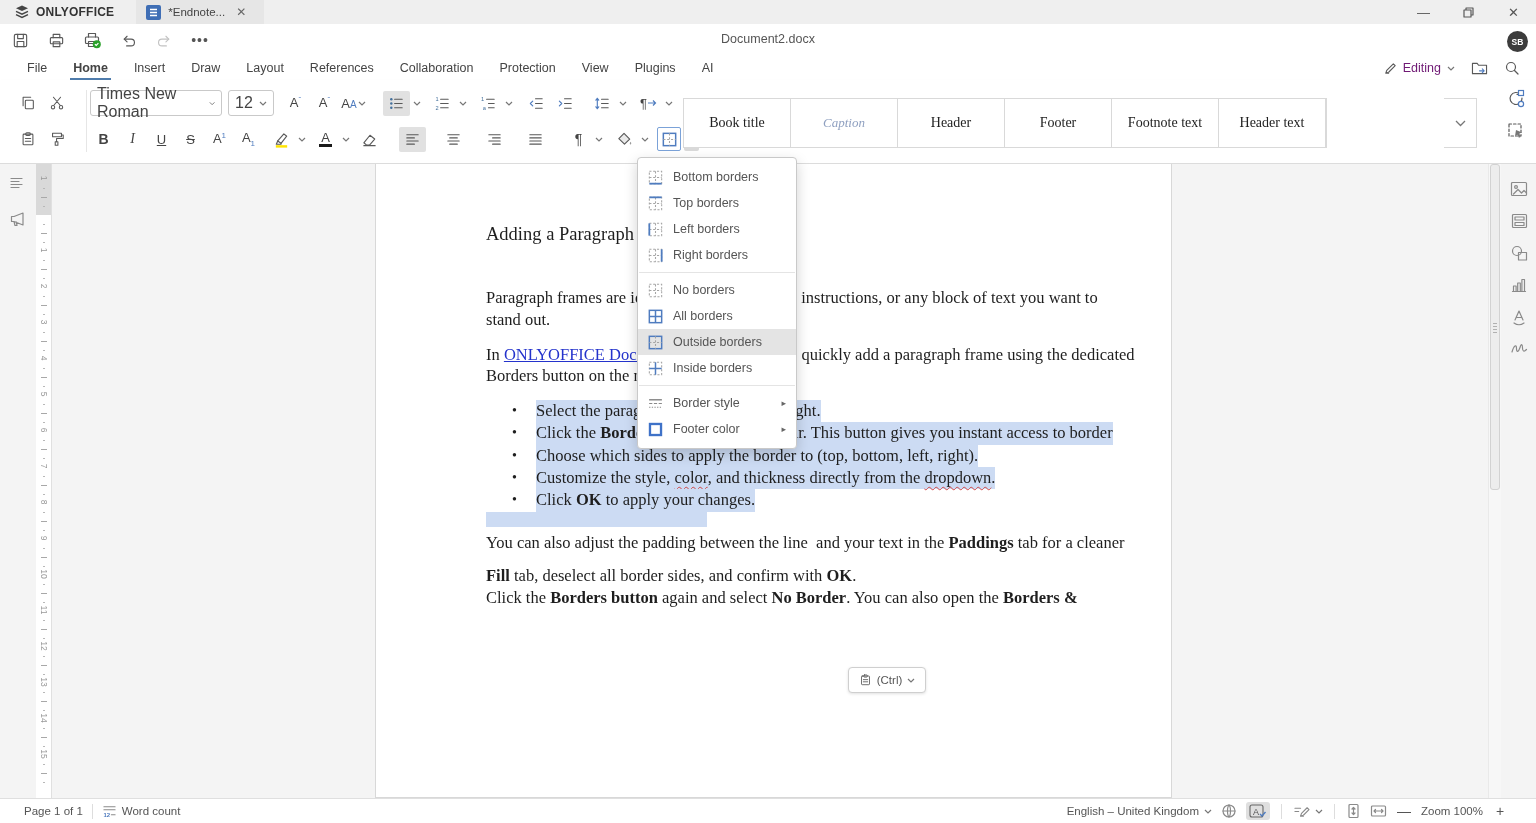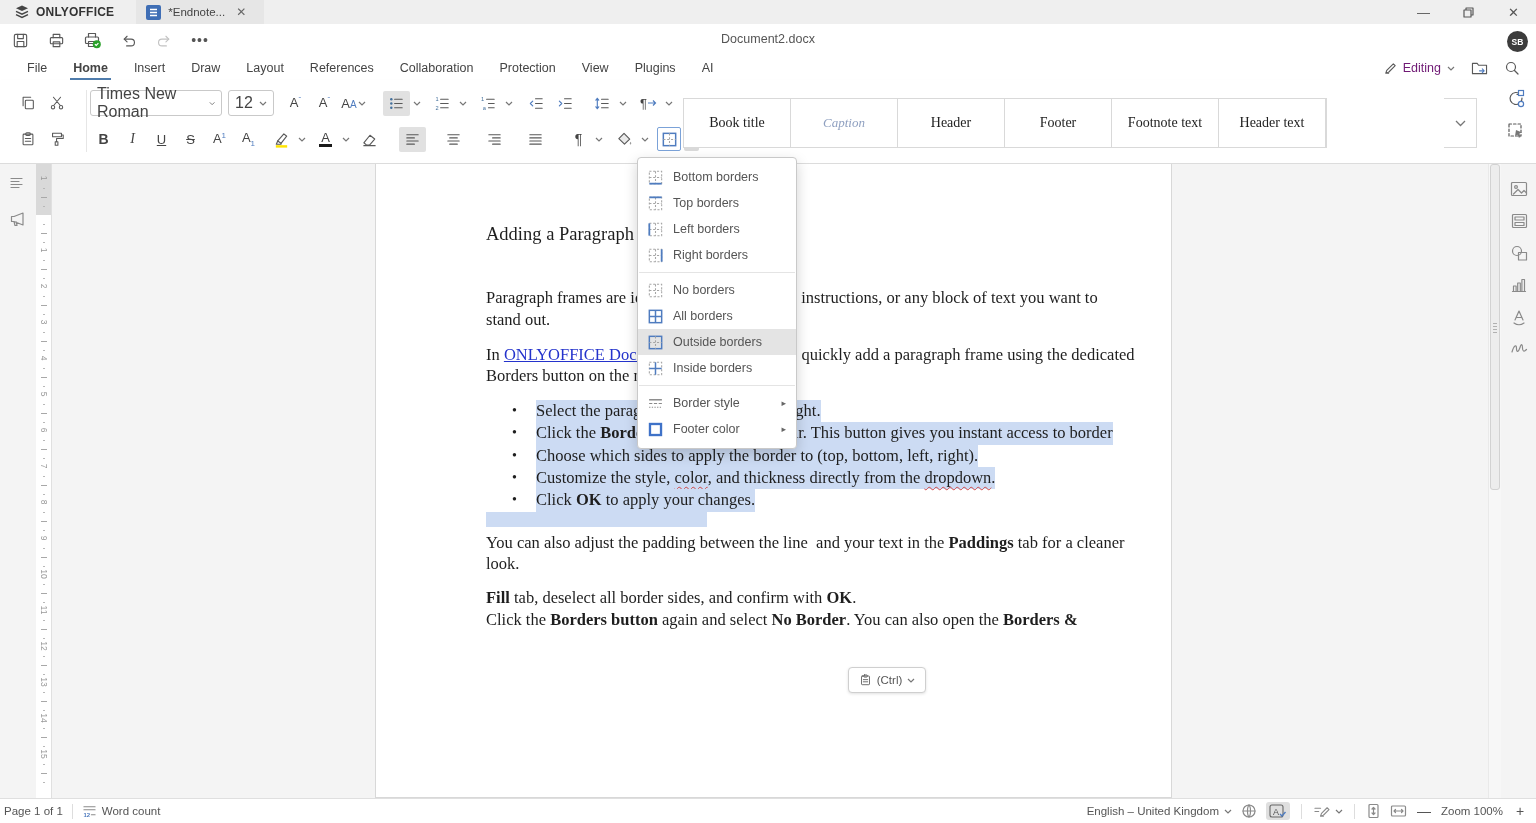--- a/index.html
+++ b/index.html
@@ -85,21 +85,21 @@
 
 
 #dropdown{position:absolute;left:637px;top:157px;width:160px;background:#fff;border:1px solid #c9c9c9;border-radius:4px;box-shadow:0 5px 14px rgba(0,0,0,.18);padding:6px 0;z-index:60}
 .mitem{height:26px;display:flex;align-items:center;padding:0 8px 0 9px;font-size:12.5px;color:#555}
 .mitem.hover{background:#e4e4e4}
 .mic{width:17px;height:17px;margin-right:9px;flex:none;display:flex;align-items:center;justify-content:center}
 .msub{margin-left:auto;color:#666;font-size:9px;padding-right:2px}
 .mdivider{height:1px;background:#e4e4e4;margin:4px 1px}
 
 
-#statusbar{position:absolute;left:0;top:798px;width:1536px;height:25px;background:#fff;border-top:1px solid #dfdfdf;display:flex;align-items:center;font-size:11.5px;color:#555;padding:0 4px}
+#statusbar{position:absolute;left:0;top:798px;width:1536px;height:25px;background:#fff;border-top:1px solid #dfdfdf;display:flex;align-items:center;font-size:11.5px;color:#555;padding:0 24px}
 .sb-sep{width:1px;height:15px;background:#ddd;margin:0 9px}
 .sb-item{display:flex;align-items:center;gap:5px}
 #sbr{margin-left:auto;display:flex;align-items:center;gap:9px;padding-right:4px}
 .spellbox{background:#dfdfdf;border-radius:3px;padding:2px 3px;display:flex}
 .zbtn{font-size:14px;color:#555;width:16px;text-align:center}
 </style>
 </head>
 <body>
 
 <div id="titlebar">
@@ -563,21 +563,20 @@
         <div class="blk blk-ul" style="margin-top: 13px;">
           <div class="line bullet"><span class="marker">•</span><span class="seg hl"><span class="">Select the paragraph you want to highlight.</span></span></div>
           <div class="line bullet"><span class="marker">•</span><span class="seg hl"><span class="">Click the </span><span class="rb ">Borders button</span><span class=""> on the toolbar. This button gives you instant access to border</span></span></div>
           <div class="line bullet"><span class="marker">•</span><span class="seg hl"><span class="">Choose which sides to apply the border to (top, bottom, left, right).</span></span></div>
           <div class="line bullet"><span class="marker">•</span><span class="seg hl"><span class="">Customize the style, </span><span class="rs">color</span><span class="">, and thickness directly from the </span><span class="rs">dropdown</span><span class="">.</span></span></div>
           <div class="line bullet"><span class="marker">•</span><span class="seg hl"><span class="">Click </span><span class="rb ">OK</span><span class=""> to apply your changes.</span></span></div>
           <div class="line tail"><span class="seg hl" style="min-width: 221px;"><span class=""></span></span></div>
         </div>
         <div class="blk blk-p" style="margin-top: 5px;">
           <div class="line"><span class="seg"><span class="">You can also adjust the padding between the line  and your text in the </span><span class="rb ">Paddings</span><span class=""> tab for a cleaner</span></span></div>
-          <div class="line"><span class="seg"><span class="">look.</span></span></div>
         </div>
         <div class="blk blk-p" style="margin-top: 12px;">
           <div class="line"><span class="seg"><span class="rb ">Fill</span><span class=""> tab, deselect all border sides, and confirm with </span><span class="rb ">OK</span><span class="">.</span></span></div>
           <div class="line"><span class="seg"><span class="">Click the </span><span class="rb ">Borders button</span><span class=""> again and select </span><span class="rb ">No Border</span><span class="">. You can also open the </span><span class="rb ">Borders &amp;</span></span></div>
         </div>
       </div>
   </div>
   <div id="pastebtn">
     <svg width="13" height="14" viewBox="0 0 18 18" class="sv">
         <rect x="3.5" y="3.5" width="11" height="12" rx="1"></rect>

